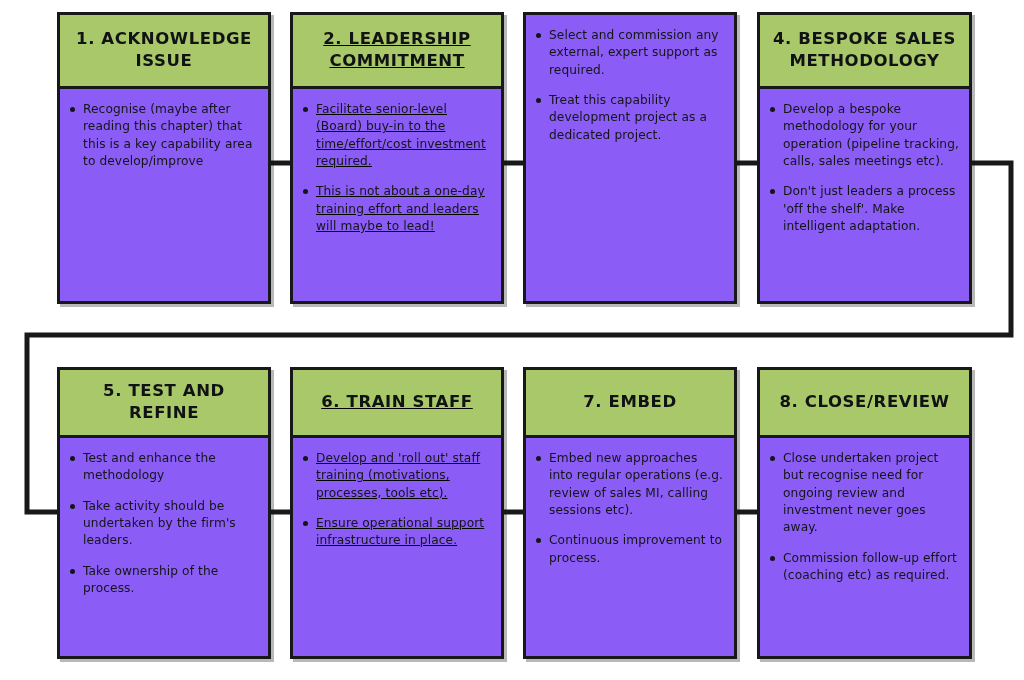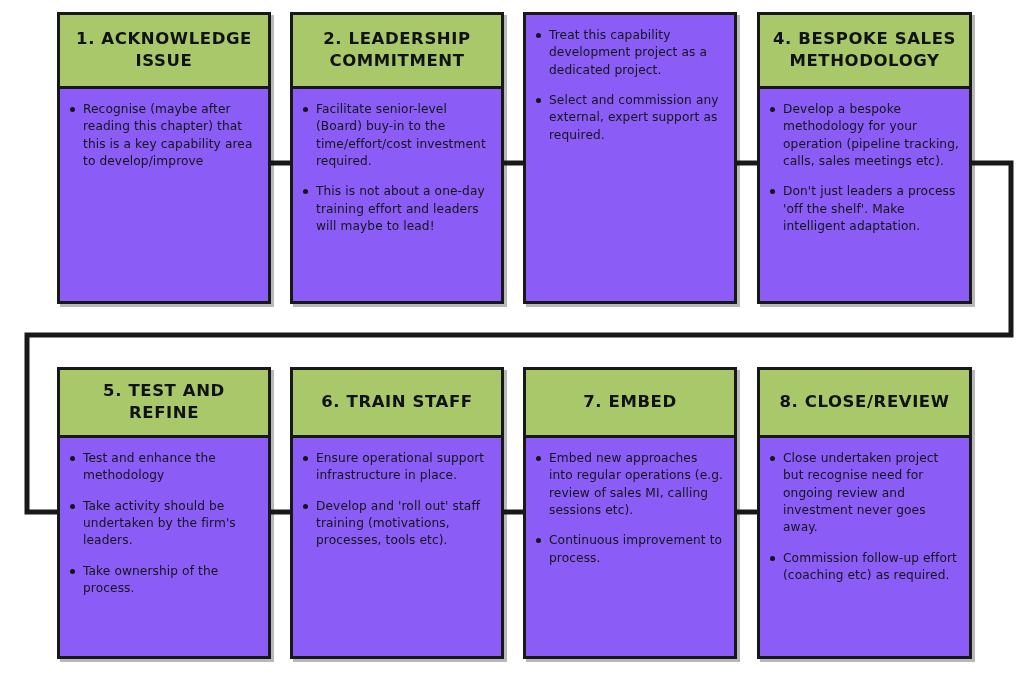--- a/index.html
+++ b/index.html
@@ -101,21 +101,21 @@
 
   
   .row-top { top: 12px; height: 292px; }
   .row-top .step-header { height: 74px; }
 
   
   .row-bottom { top: 367px; height: 292px; }
   .row-bottom .step-header { height: 68px; }
 
   .col-1 { left: 57px;  width: 214px; }
-  .col-2 { left: 290px; width: 214px; }
+  .col-2 { left: 290px; width: 214px; text-decoration: underline; }
   .col-3 { left: 523px; width: 214px; }
   .col-4 { left: 757px; width: 215px; }
 </style>
 </head>
 <body>
 
 <div id="diagram">
 
   <svg id="connectors" viewBox="0 0 1024 680" width="1024" height="680" aria-hidden="true">
     <g fill="none" stroke="#17181a" stroke-width="5" stroke-linecap="butt" stroke-linejoin="miter">
@@ -155,22 +155,22 @@
       <ul class="bullets">
         <li>Facilitate senior-level (Board) buy-in to the time/effort/cost investment required.</li>
         <li>This is not about a one-day training effort and leaders will maybe to lead!</li>
       </ul>
     </div>
   </div>
 
   <div class="step-box row-top col-3">
     <div class="step-body">
       <ul class="bullets">
+        <li>Select and commission any external, expert support as required.</li>
         <li>Treat this capability development project as a dedicated project.</li>
-        <li>Select and commission any external, expert support as required.</li>
       </ul>
     </div>
   </div>
 
   <div class="step-box row-top col-4">
     <div class="step-header">
       <span>4. BESPOKE SALES METHODOLOGY</span>
     </div>
     <div class="step-body">
       <ul class="bullets">
@@ -192,22 +192,22 @@
       </ul>
     </div>
   </div>
 
   <div class="step-box row-bottom col-2">
     <div class="step-header">
       <span>6. TRAIN STAFF</span>
     </div>
     <div class="step-body">
       <ul class="bullets">
+        <li>Develop and 'roll out' staff training (motivations, processes, tools etc).</li>
         <li>Ensure operational support infrastructure in place.</li>
-        <li>Develop and 'roll out' staff training (motivations, processes, tools etc).</li>
       </ul>
     </div>
   </div>
 
   <div class="step-box row-bottom col-3">
     <div class="step-header">
       <span>7. EMBED</span>
     </div>
     <div class="step-body">
       <ul class="bullets">

